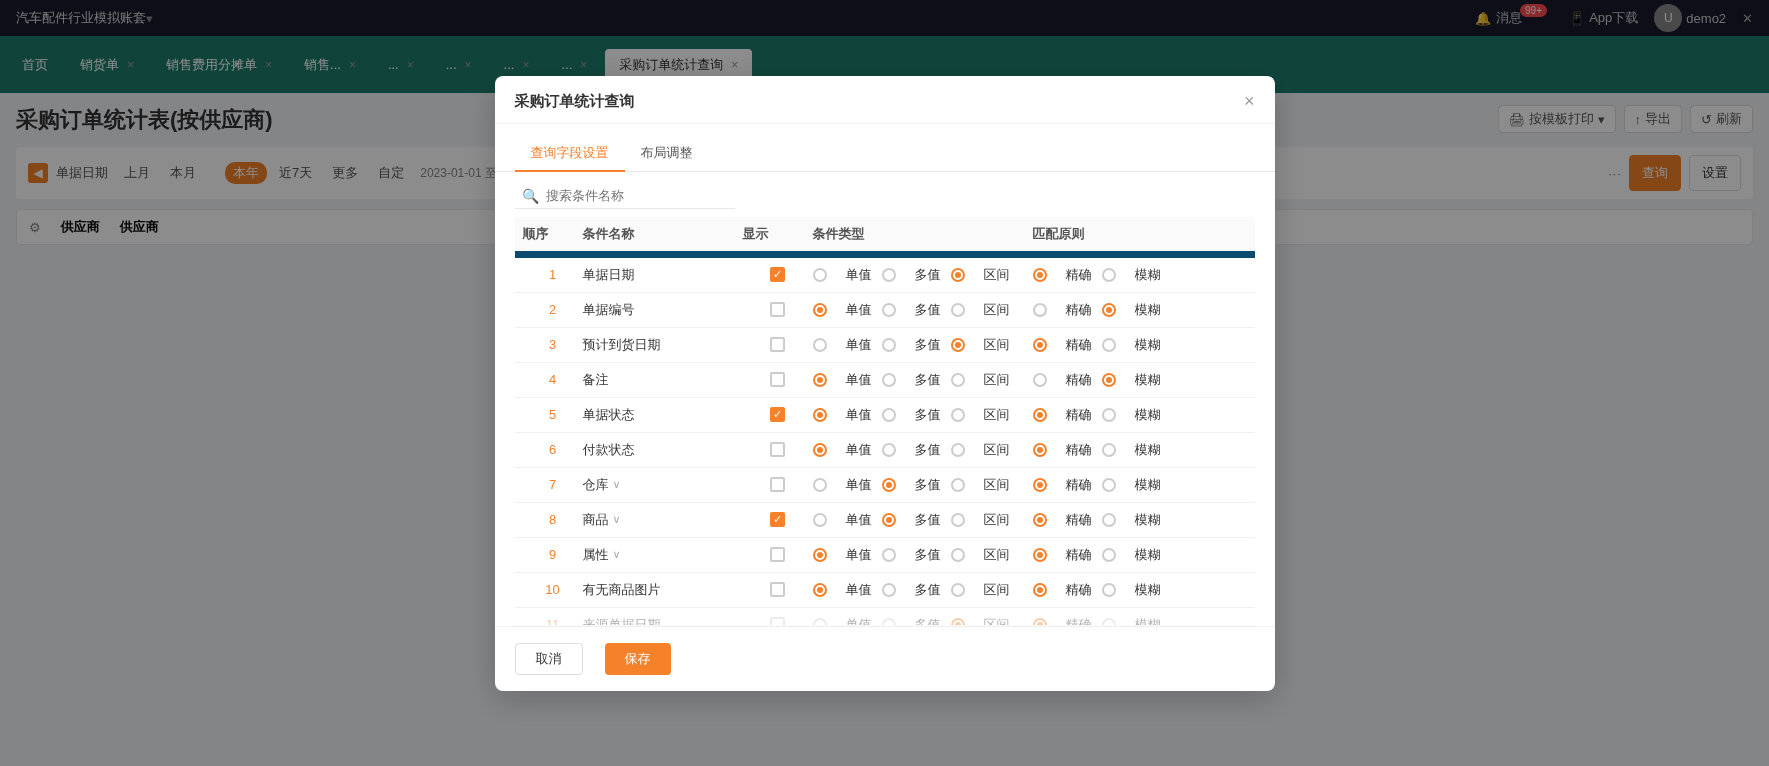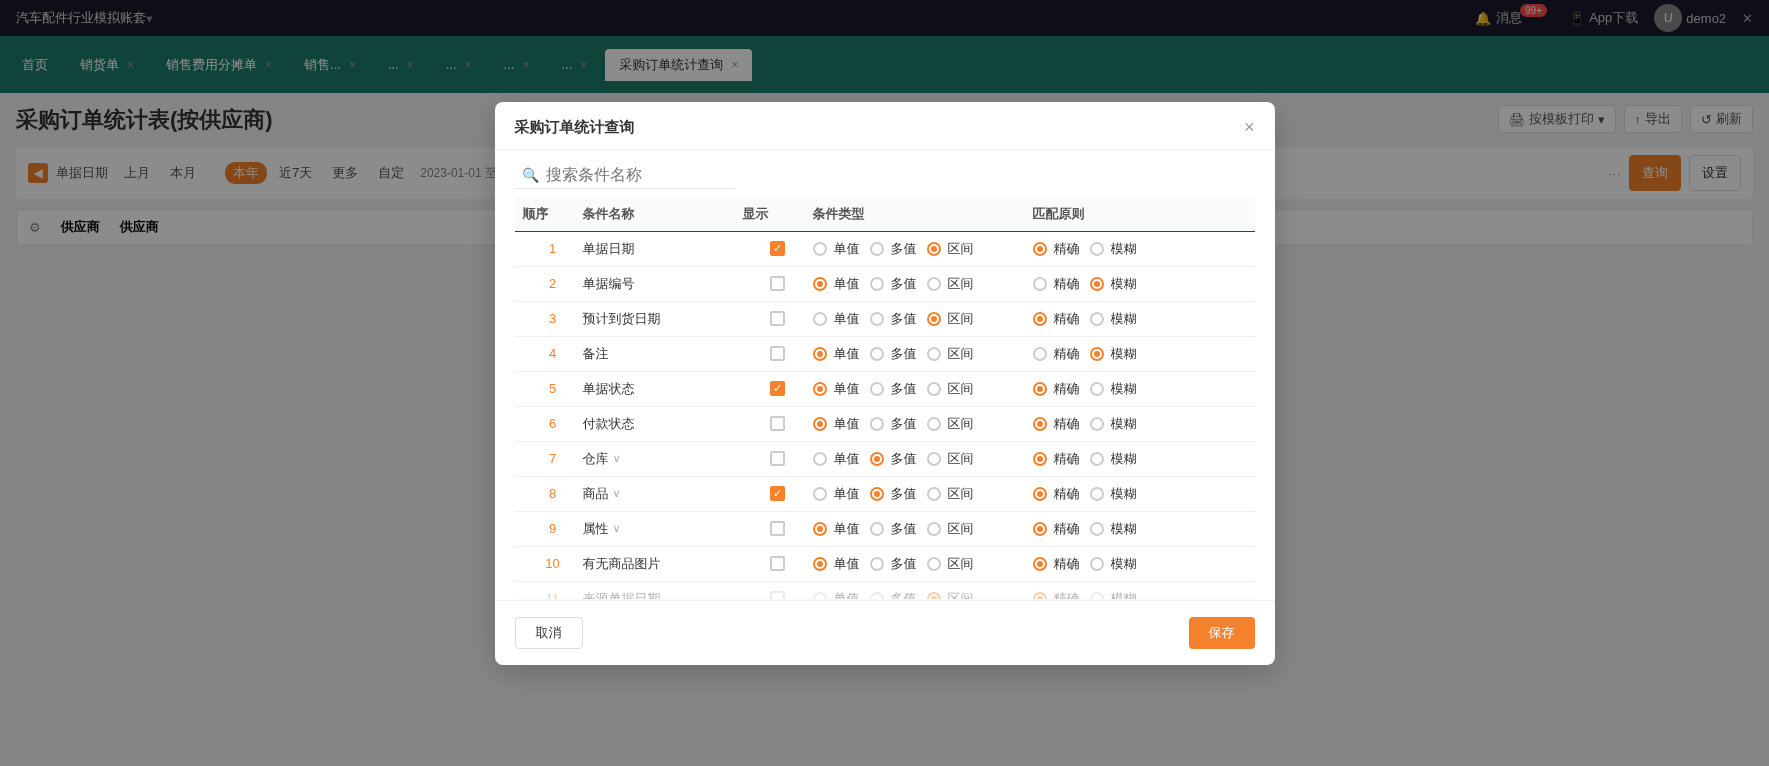--- a/index.html
+++ b/index.html
@@ -108,54 +108,54 @@
       border: none; outline: none; font-size: 13px; color: #333;
       background: transparent; width: 170px;
     }
     .search-icon { color: #aaa; font-size: 14px; }
 
     
     .dialog-table { flex: 1; overflow-y: auto; padding: 0 20px; }
     .dt-head {
       display: grid; grid-template-columns: 60px 160px 70px 220px 260px;
       background: #fafafa; padding: 8px 8px;
-      border-bottom: 1px solid #0c4a6e; font-weight: bold; color: #555; font-size: 13px;
+      border-bottom: 7px solid #0c4a6e; font-weight: bold; color: #555; font-size: 13px;
       position: sticky; top: 0; z-index: 1;
     }
     .dt-row {
       display: grid; grid-template-columns: 60px 160px 70px 220px 260px;
       padding: 8px 8px; border-bottom: 1px solid #f0f0f0; align-items: center;
       font-size: 13px; color: #333;
     }
     .dt-row .seq { color: #f5812a; font-weight: 500; text-align: center; }
     .dt-row .name-cell { display: flex; align-items: center; gap: 4px; }
 
     
     .radio-group { display: flex; align-items: center; gap: 10px; }
-    .radio-item { display: flex; align-items: center; gap: 7px; cursor: pointer; }
+    .radio-item { display: flex; align-items: center; gap: 19px; cursor: pointer; }
     .radio-circle {
       width: 14px; height: 14px; border-radius: 50%; border: 2px solid #ccc;
       display: flex; align-items: center; justify-content: center; flex-shrink: 0;
     }
     .radio-circle.checked { border-color: #f5812a; }
     .radio-circle.checked::after {
       content: ''; width: 6px; height: 6px; border-radius: 50%; background: #f5812a;
     }
 
     
     .cb {
       width: 15px; height: 15px; border: 2px solid #ccc; border-radius: 2px;
       display: flex; align-items: center; justify-content: center;
       cursor: pointer; flex-shrink: 0;
     }
     .cb.checked { background: #f5812a; border-color: #f5812a; color: #fff; font-size: 11px; }
 
     
     .dialog-footer {
-      padding: 16px 20px; display: flex; justify-content: space-between; gap: 10px;
+      padding: 16px 20px; display: flex; justify-content: flex-start; gap: 22px;
       border-top: 1px solid #f0f0f0;
     }
     .btn-cancel {
       padding: 6px 20px; border: 1px solid #ddd; border-radius: 4px;
       background: #fff; color: #333; cursor: pointer; font-size: 13px;
     }
     .btn-save {
       padding: 6px 20px; border: none; border-radius: 4px;
       background: #f5812a; color: #fff; cursor: pointer; font-size: 13px;
     }
@@ -282,25 +282,29 @@
   </div>
 
   <div class="overlay">
     <div class="dialog">
 
       <div class="dialog-header">
         <span class="dialog-title">采购订单统计查询</span>
         <span class="dialog-close">×</span>
       </div>
 
+      <div class="dialog-tabs">
+        <div class="dialog-tab active">查询字段设置</div>
+        <div class="dialog-tab">布局调整</div>
+      </div>
 
       <div class="dialog-search">
         <div class="search-box">
           <span class="search-icon">🔍</span>
-          <input type="text" style="border: none; outline: none; font-size: 16px; width: 160px;" placeholder="搜索条件名称">
+          <input type="text" style="border: none; outline: none; font-size: 13px; width: 160px;" placeholder="搜索条件名称">
         </div>
       </div>
 
       <div class="dialog-table">
 
         <div class="dt-head">
           <div>顺序</div>
           <div>条件名称</div>
           <div>显示</div>
           <div>条件类型</div>

